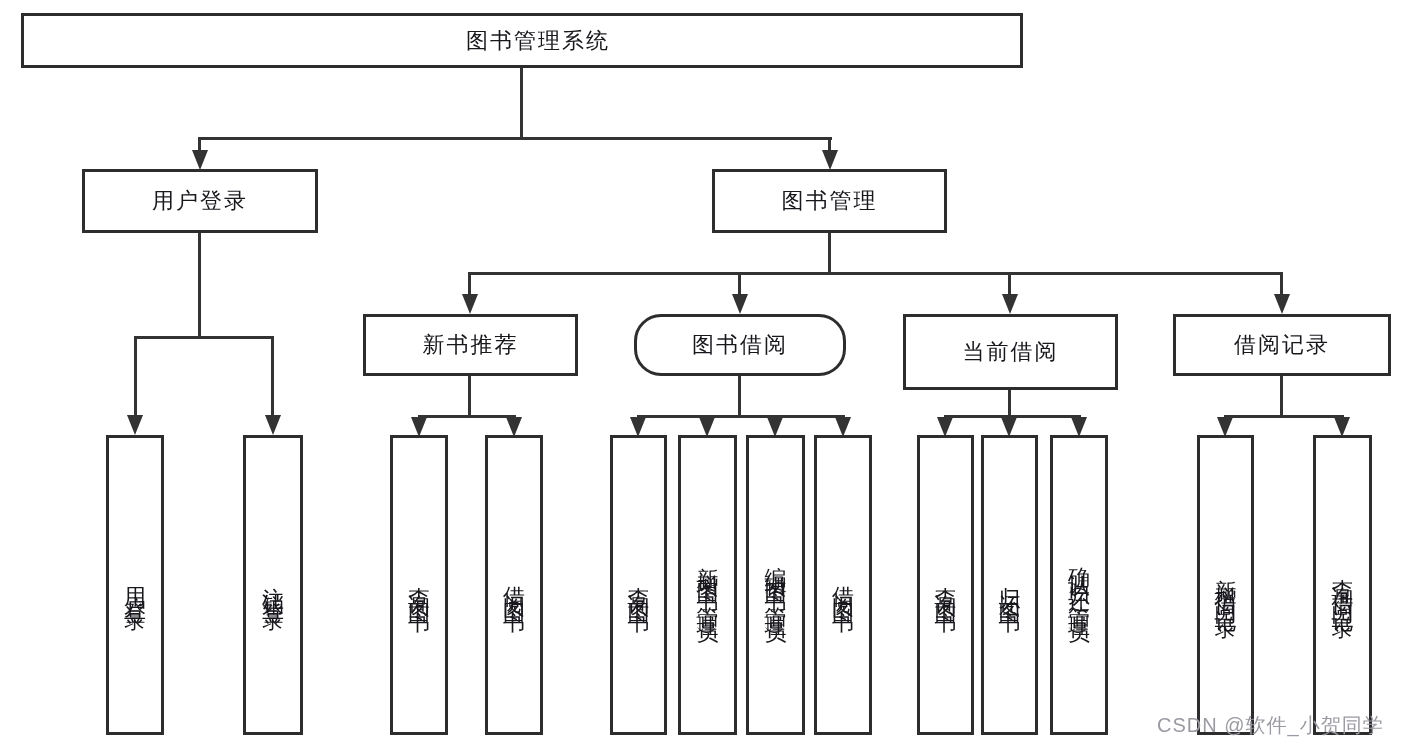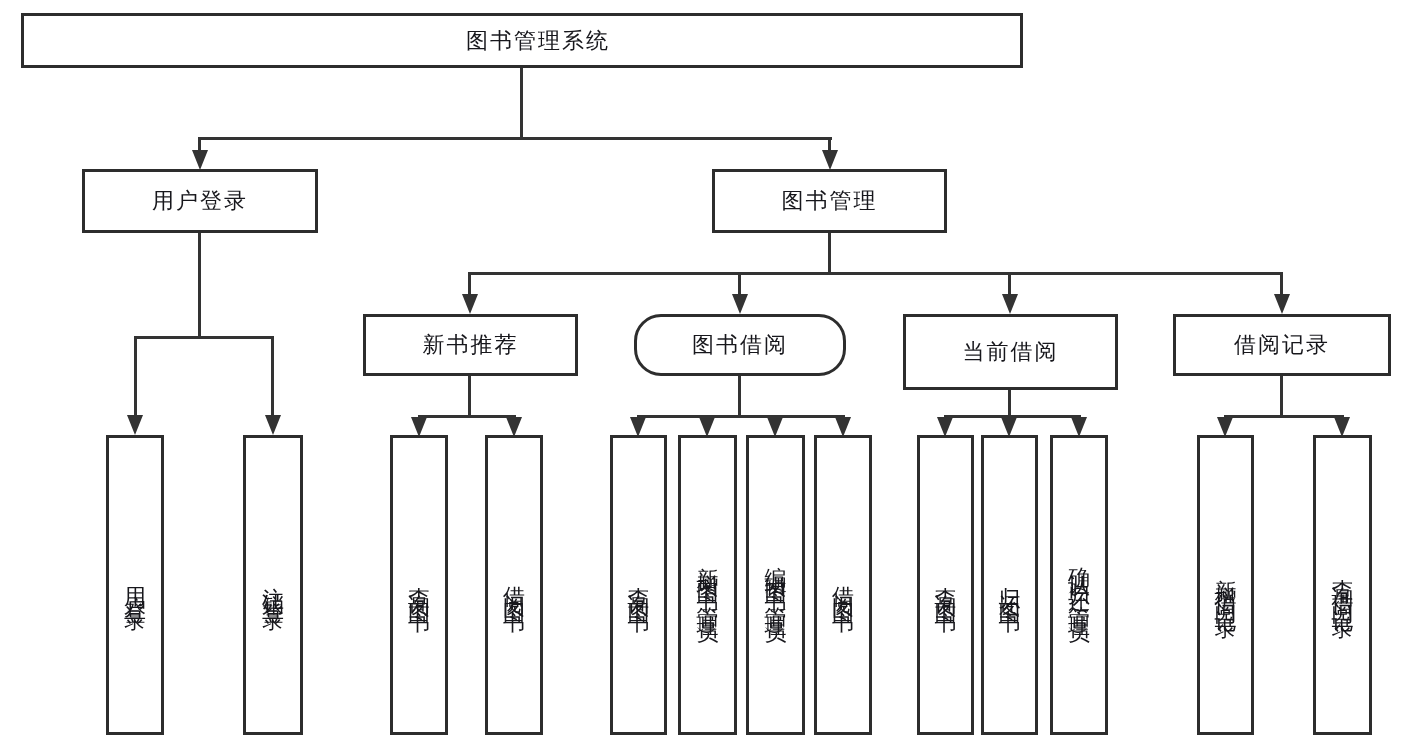--- a/index.html
+++ b/index.html
@@ -93,20 +93,21 @@
     <span class="vt">确认归还（管理员）</span>
   </div>
 
   <div class="box vbox" style="left:1197px;top:435px;width:57px;height:300px;">
     <span class="vt">新增借阅记录</span>
   </div>
   <div class="box vbox" style="left:1313px;top:435px;width:59px;height:300px;">
     <span class="vt">查询借阅记录</span>
   </div>
 
+  <div class="watermark">CSDN @软件_小贺同学</div>
 <div class="vl" style="left: 520px; top: 68px; height: 72px;"></div>
     <div class="vl" style="left: 198px; top: 137px; height: 15px;"></div>
     <div class="vl" style="left: 828px; top: 137px; height: 15px;"></div>
     <div class="vl" style="left: 198px; top: 233px; height: 106px;"></div>
     <div class="vl" style="left: 134px; top: 336px; height: 82px;"></div>
     <div class="vl" style="left: 271px; top: 336px; height: 82px;"></div>
     <div class="vl" style="left: 828px; top: 233px; height: 42px;"></div>
     <div class="vl" style="left: 468px; top: 272px; height: 26px;"></div>
     <div class="vl" style="left: 738px; top: 272px; height: 26px;"></div>
     <div class="vl" style="left: 1008px; top: 272px; height: 26px;"></div>

